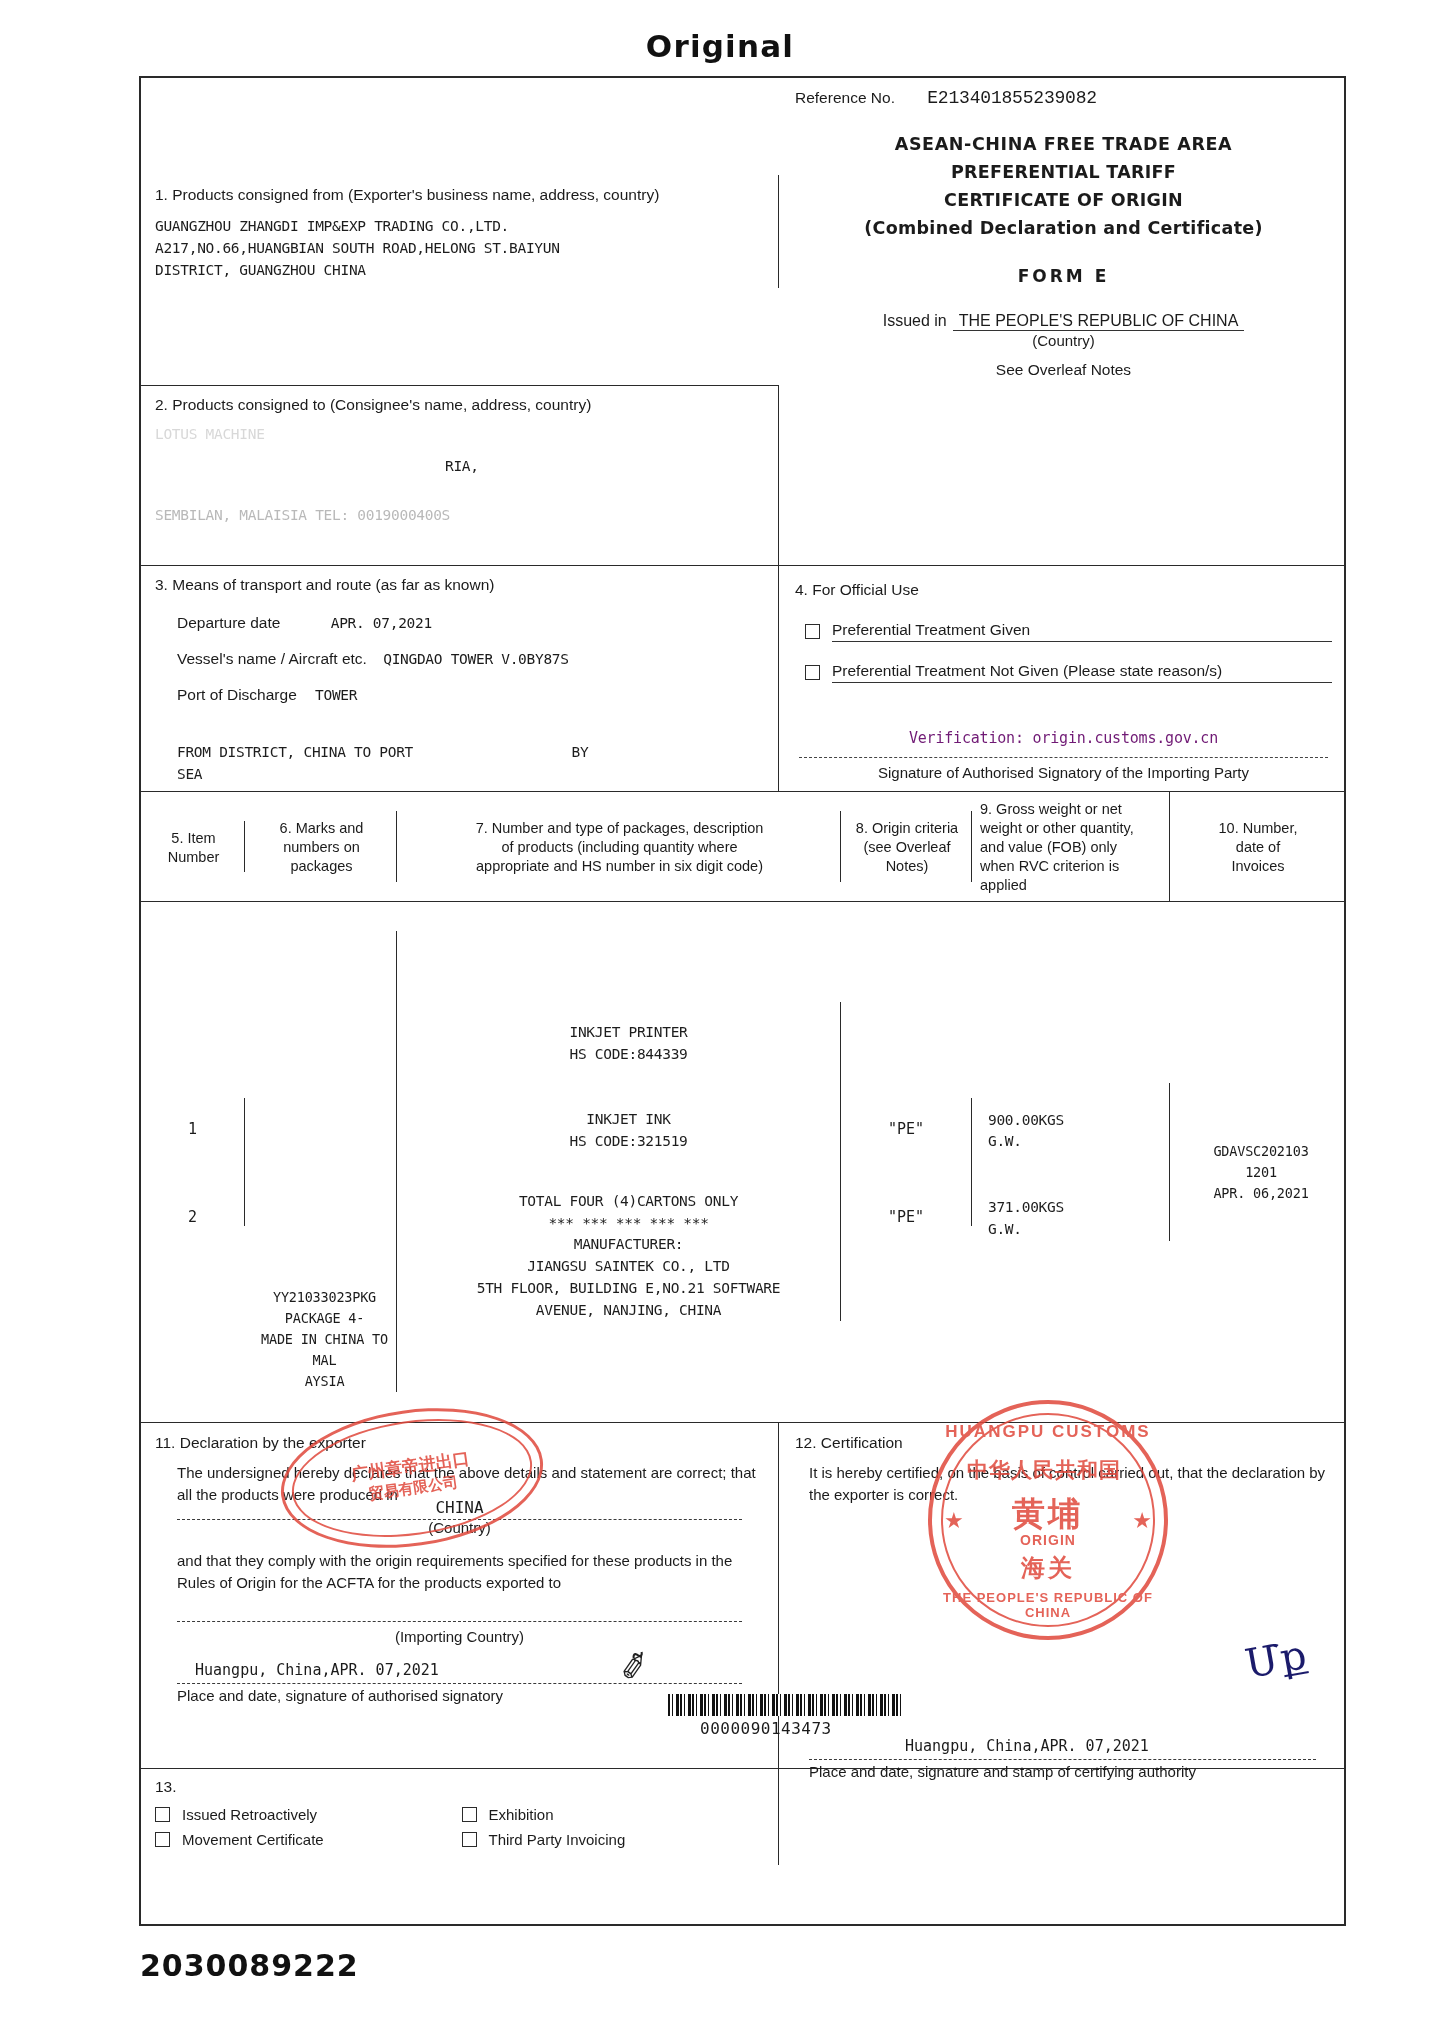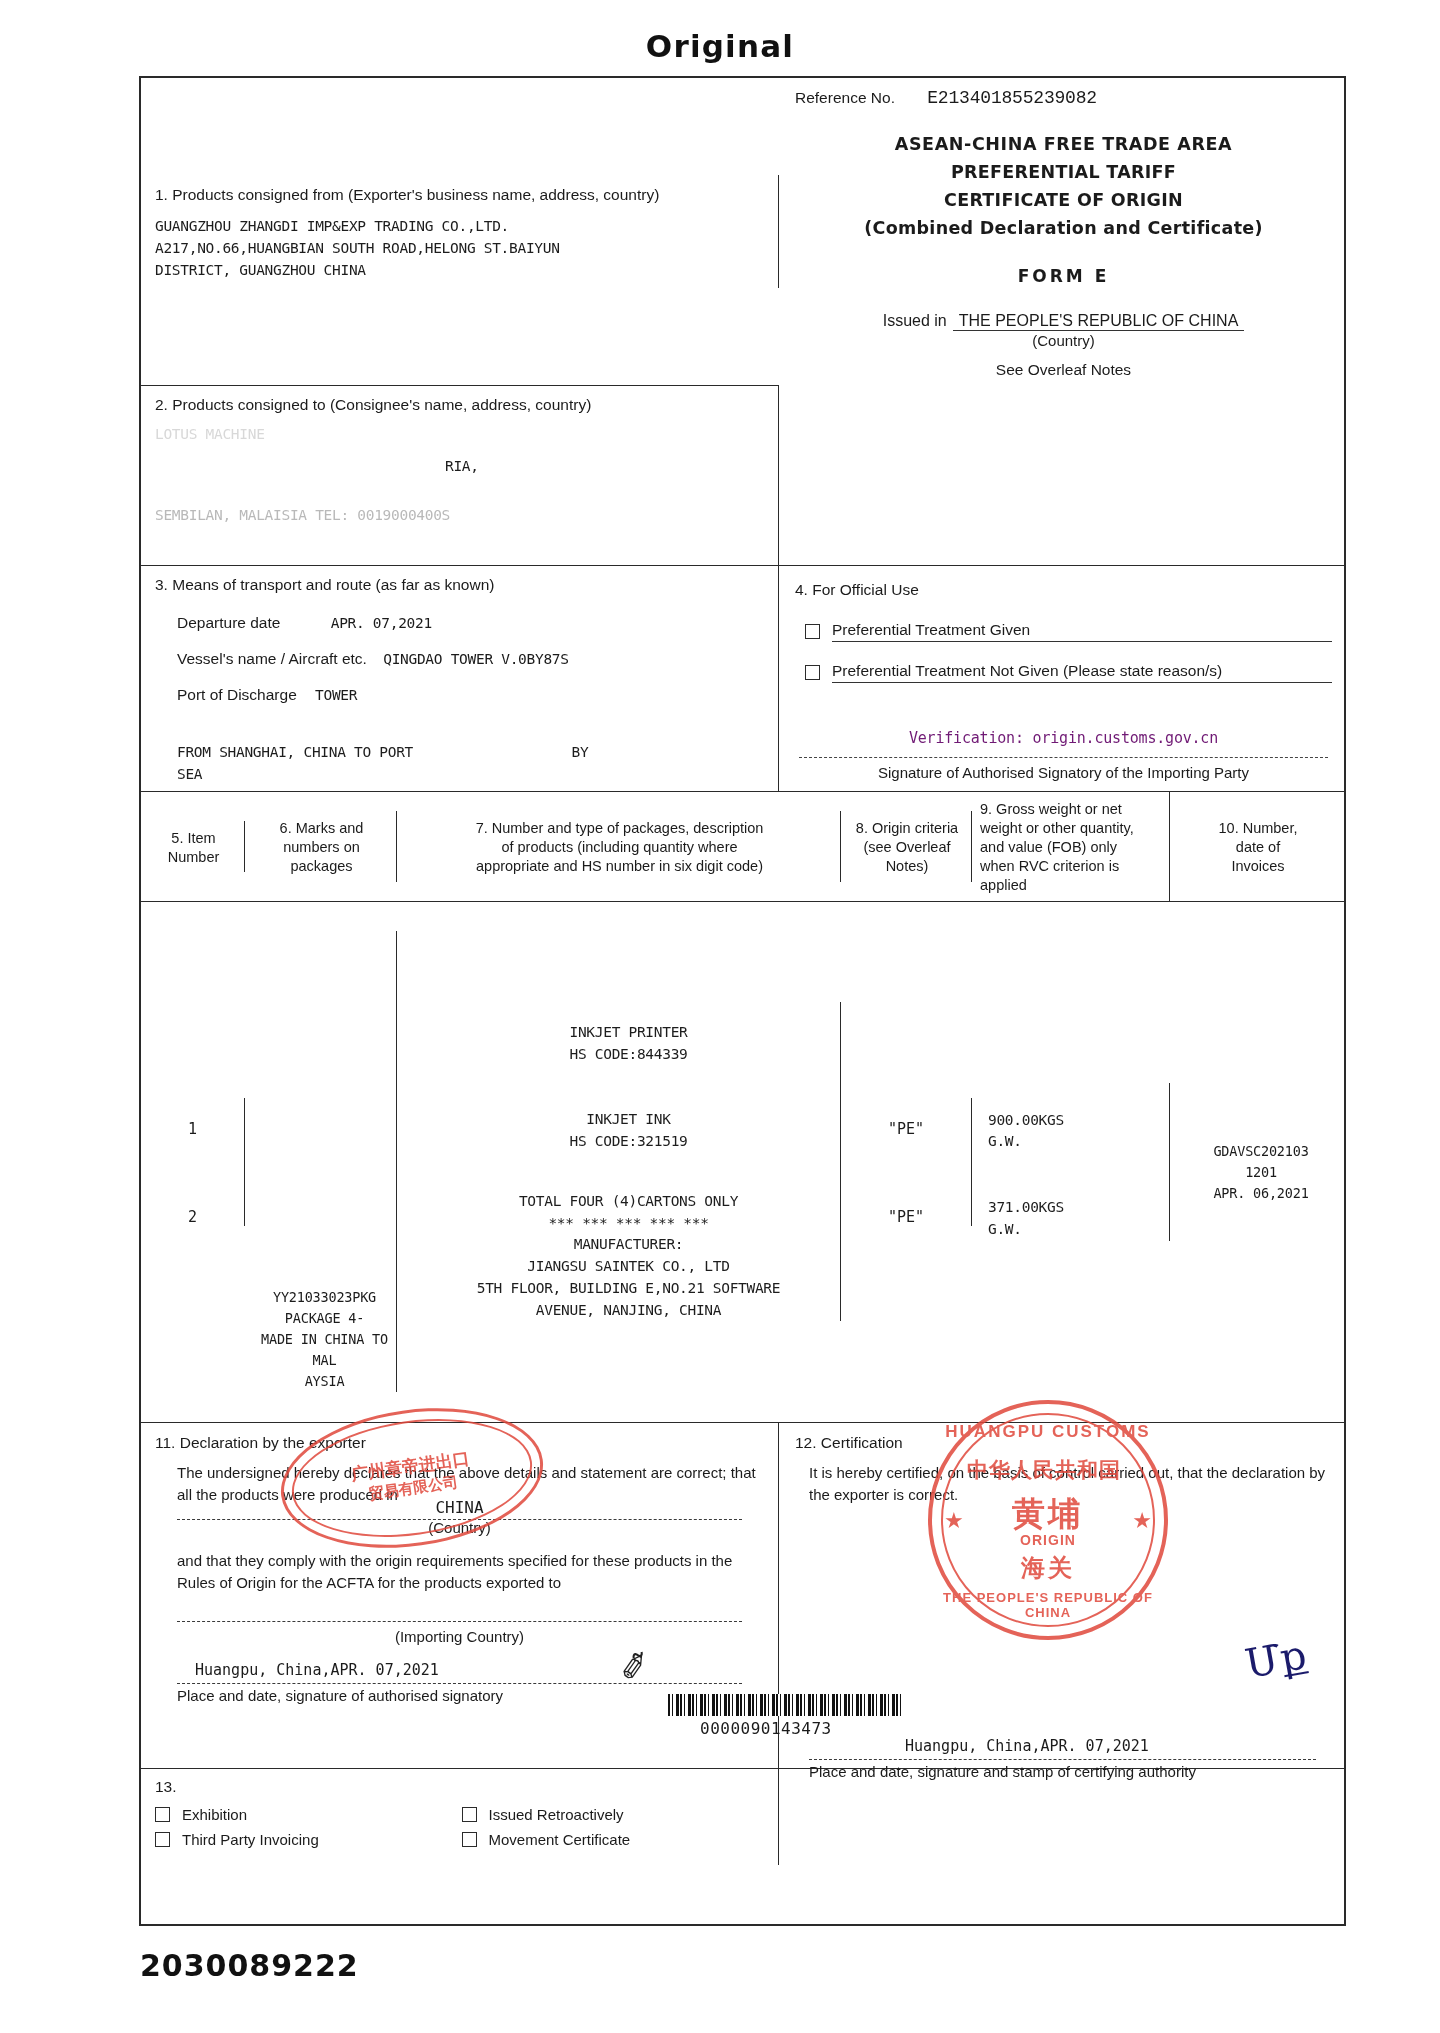--- a/index.html
+++ b/index.html
@@ -368,21 +368,21 @@
         </div>
         <div class="line">
           <span>Vessel's name / Aircraft etc.</span>
           <span class="val" style="margin-left:12px;">QINGDAO TOWER V.0BY87S</span>
         </div>
         <div class="line">
           <span>Port of Discharge</span>
           <span class="val" style="margin-left:14px;">TOWER</span>
         </div>
         <div class="mono" style="margin-top:38px;padding-left:22px;">
-          <span>FROM SHANGHAI, CHINA TO PORT</span>
+          <span>FROM DISTRICT, CHINA TO PORT</span>
           <span style="margin-left:150px;">BY</span>
         </div>
         <div class="mono" style="padding-left:22px;">SEA</div>
       </div>
       <div class="cell" id="box4">
         <div class="lbl">4. For Official Use</div>
         <div class="chkrow">
           <div class="chk"></div>
           <div class="chkline">Preferential Treatment Given</div>
         </div>
@@ -507,35 +507,35 @@
       </div>
     </div>
 
     <div class="row bt">
       <div class="cell br" id="box13">
         <div class="lbl">13.</div>
         <div class="grid13">
           <div>
             <div class="chk13">
               <div class="chk"></div>
+              <span>Issued Retroactively</span>
+            </div>
+            <div class="chk13">
+              <div class="chk"></div>
+              <span>Movement Certificate</span>
+            </div>
+          </div>
+          <div>
+            <div class="chk13">
+              <div class="chk"></div>
               <span>Exhibition</span>
             </div>
             <div class="chk13">
               <div class="chk"></div>
               <span>Third Party Invoicing</span>
-            </div>
-          </div>
-          <div>
-            <div class="chk13">
-              <div class="chk"></div>
-              <span>Issued Retroactively</span>
-            </div>
-            <div class="chk13">
-              <div class="chk"></div>
-              <span>Movement Certificate</span>
             </div>
           </div>
         </div>
       </div>
       <div class="cell" id="box13b"></div>
     </div>
 
   </div>
 
   <div class="stamp" id="stamp-exporter">

